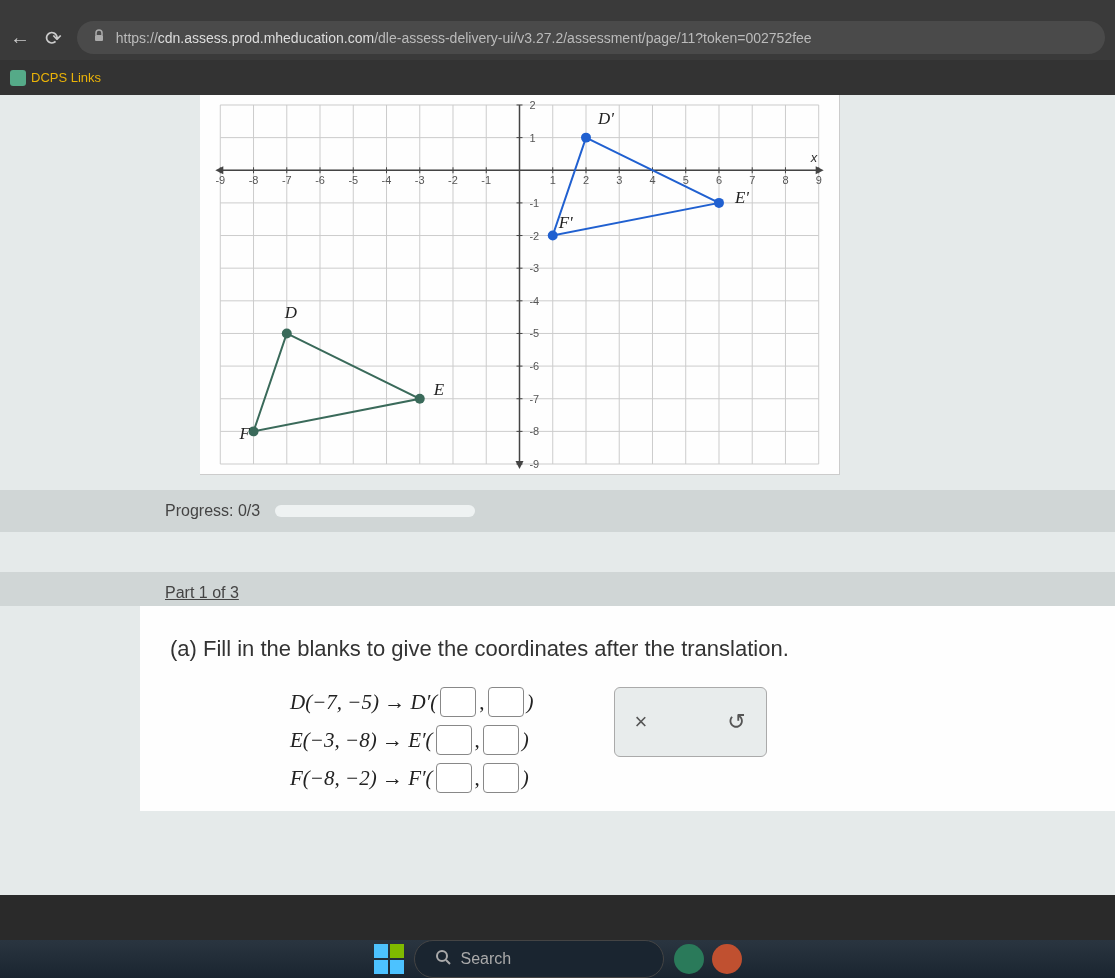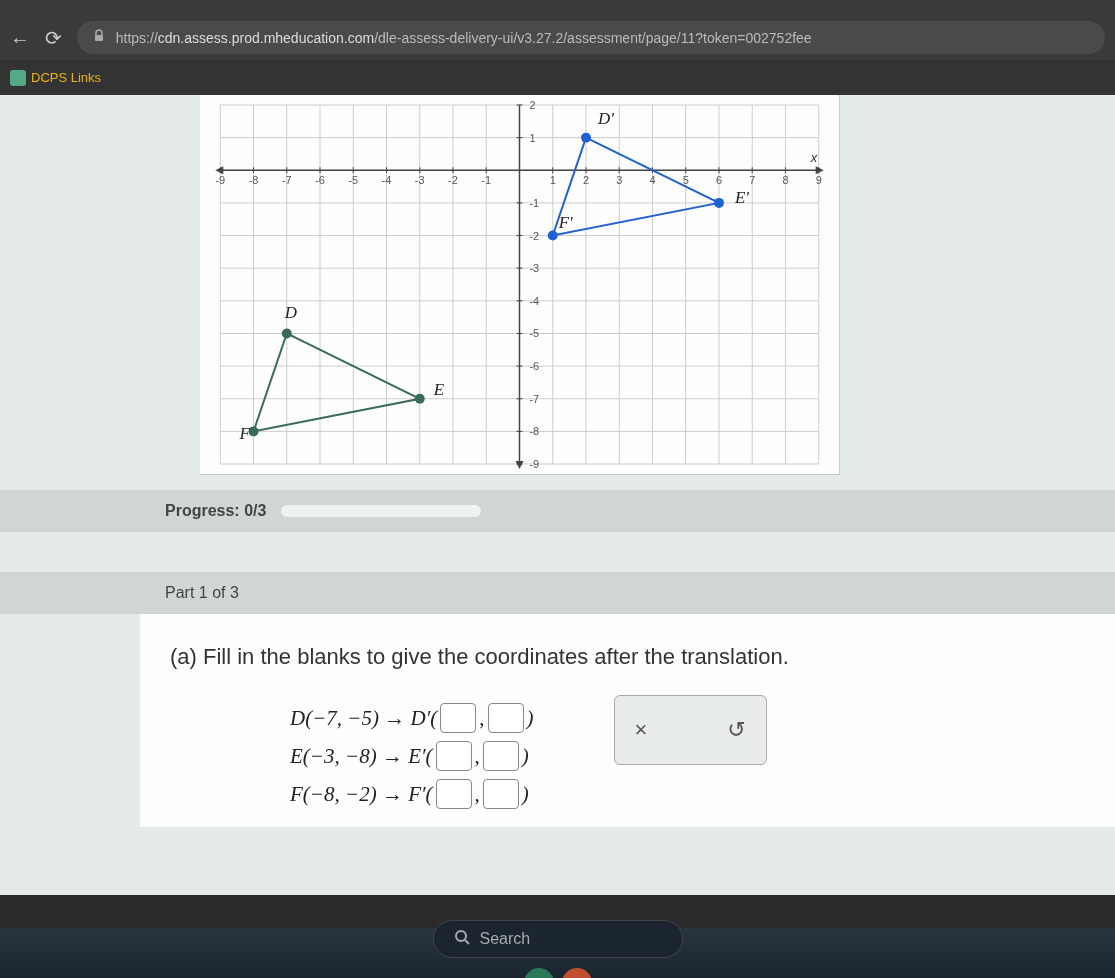--- a/index.html
+++ b/index.html
@@ -15,37 +15,37 @@
 
 .bookmarks { background: #333; height: 35px; display: flex; align-items: center; padding: 0 10px; gap: 10px; }
 .bookmark { color: #eab308; font-size: 13px; display: flex; align-items: flex-start; gap: 5px; }
 .bk-icon { width: 16px; height: 16px; background: #5a8; border-radius: 3px; }
 
 .page { background: #e5eaea; height: 800px; padding: 0; overflow: hidden; }
 
 .graph-container { background: #fefefe; width: 640px; margin-left: 200px; height: 380px; border: 1px solid #ccc; border-left: none; border-top: none; position: relative; }
 .graph-svg { width: 100%; height: 100%; }
 
-.progress-row { background: #d0d6d6; margin: 15px 0 0 0; padding: 12px 0 12px 165px; font-size: 16px; color: #444; display: flex; align-items: center; gap: 15px; font-weight: bold; }
+.progress-row { background: #d0d6d6; margin: 15px 0 0 0; padding: 12px 0 12px 165px; font-size: 16px; color: #444; display: flex; align-items: center; gap: 15px; }
 .progress-track { width: 200px; height: 12px; background: #eef2f2; border-radius: 6px; }
 
 .gap { height: 40px; background: #e5eaea; }
 
-.part-header { background: #d0d6d6; padding: 12px 0 12px 165px; font-size: 16px; color: #444; }
+.part-header { background: #d0d6d6; padding: 12px 0 4px 165px; font-size: 16px; color: #444; text-decoration: underline; }
 
 .question { background: #fefefe; margin-left: 140px; padding: 30px 30px 10px 30px; }
 .q-text { font-size: 22px; color: #333; margin-bottom: 25px; }
 
-.eq-row { display: flex; align-items: center; margin: 8px 0 8px 120px; }
+.eq-row { display: flex; align-items: center; margin: 0 0 8px 120px; }
 .eq-text { font-family: 'Times New Roman', serif; font-size: 21px; font-style: italic; color: #222; display: flex; align-items: center; }
 .blank-box { display: inline-block; width: 36px; height: 30px; border: 1px solid #888; border-radius: 4px; margin: 0 3px; vertical-align: middle; background: #fff; }
 .action-box { margin-left: 80px; border: 1px solid #aaa; border-radius: 6px; padding: 12px 20px; display: flex; gap: 80px; align-items: center; background: #e8ecec; height: 70px; }
 .act-btn { font-size: 22px; color: #555; cursor: pointer; }
 
-.taskbar { position: absolute; bottom: 0; left: 0; right: 0; height: 50px; background: linear-gradient(#2a3540, #1a2530); display: flex; align-items: center; justify-content: center; gap: 10px; flex-direction: column; }
+.taskbar { position: absolute; bottom: 0; left: 0; right: 0; height: 38px; background: linear-gradient(#2a3540, #1a2530); display: flex; align-items: center; justify-content: center; gap: 10px; }
 .start-btn { width: 30px; height: 30px; display: grid; grid-template: 1fr 1fr / 1fr 1fr; gap: 2px; }
 .start-btn span { background: #4cc2ff; }
 .start-btn span:nth-child(1){ background:#4cc2ff;} .start-btn span:nth-child(2){background:#7fba00;}
 .search-box { background: #1a2530; border: 1px solid #444; border-radius: 20px; padding: 8px 20px; color: #aaa; display: flex; align-items: center; gap: 10px; width: 250px; }
 .tb-icons { display: flex; gap: 8px; }
 .tb-icon { width: 30px; height: 30px; border-radius: 50%; }
 </style>
 </head>
 <body>
 

